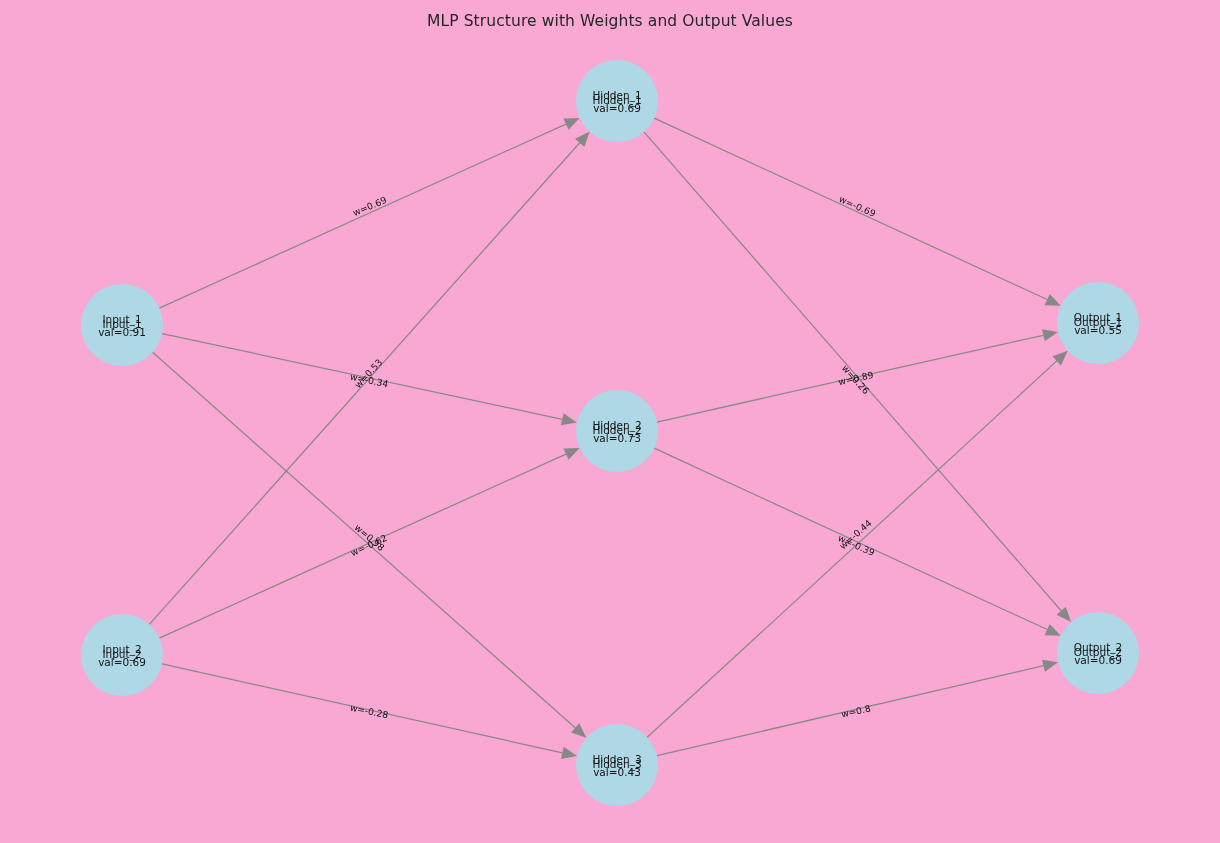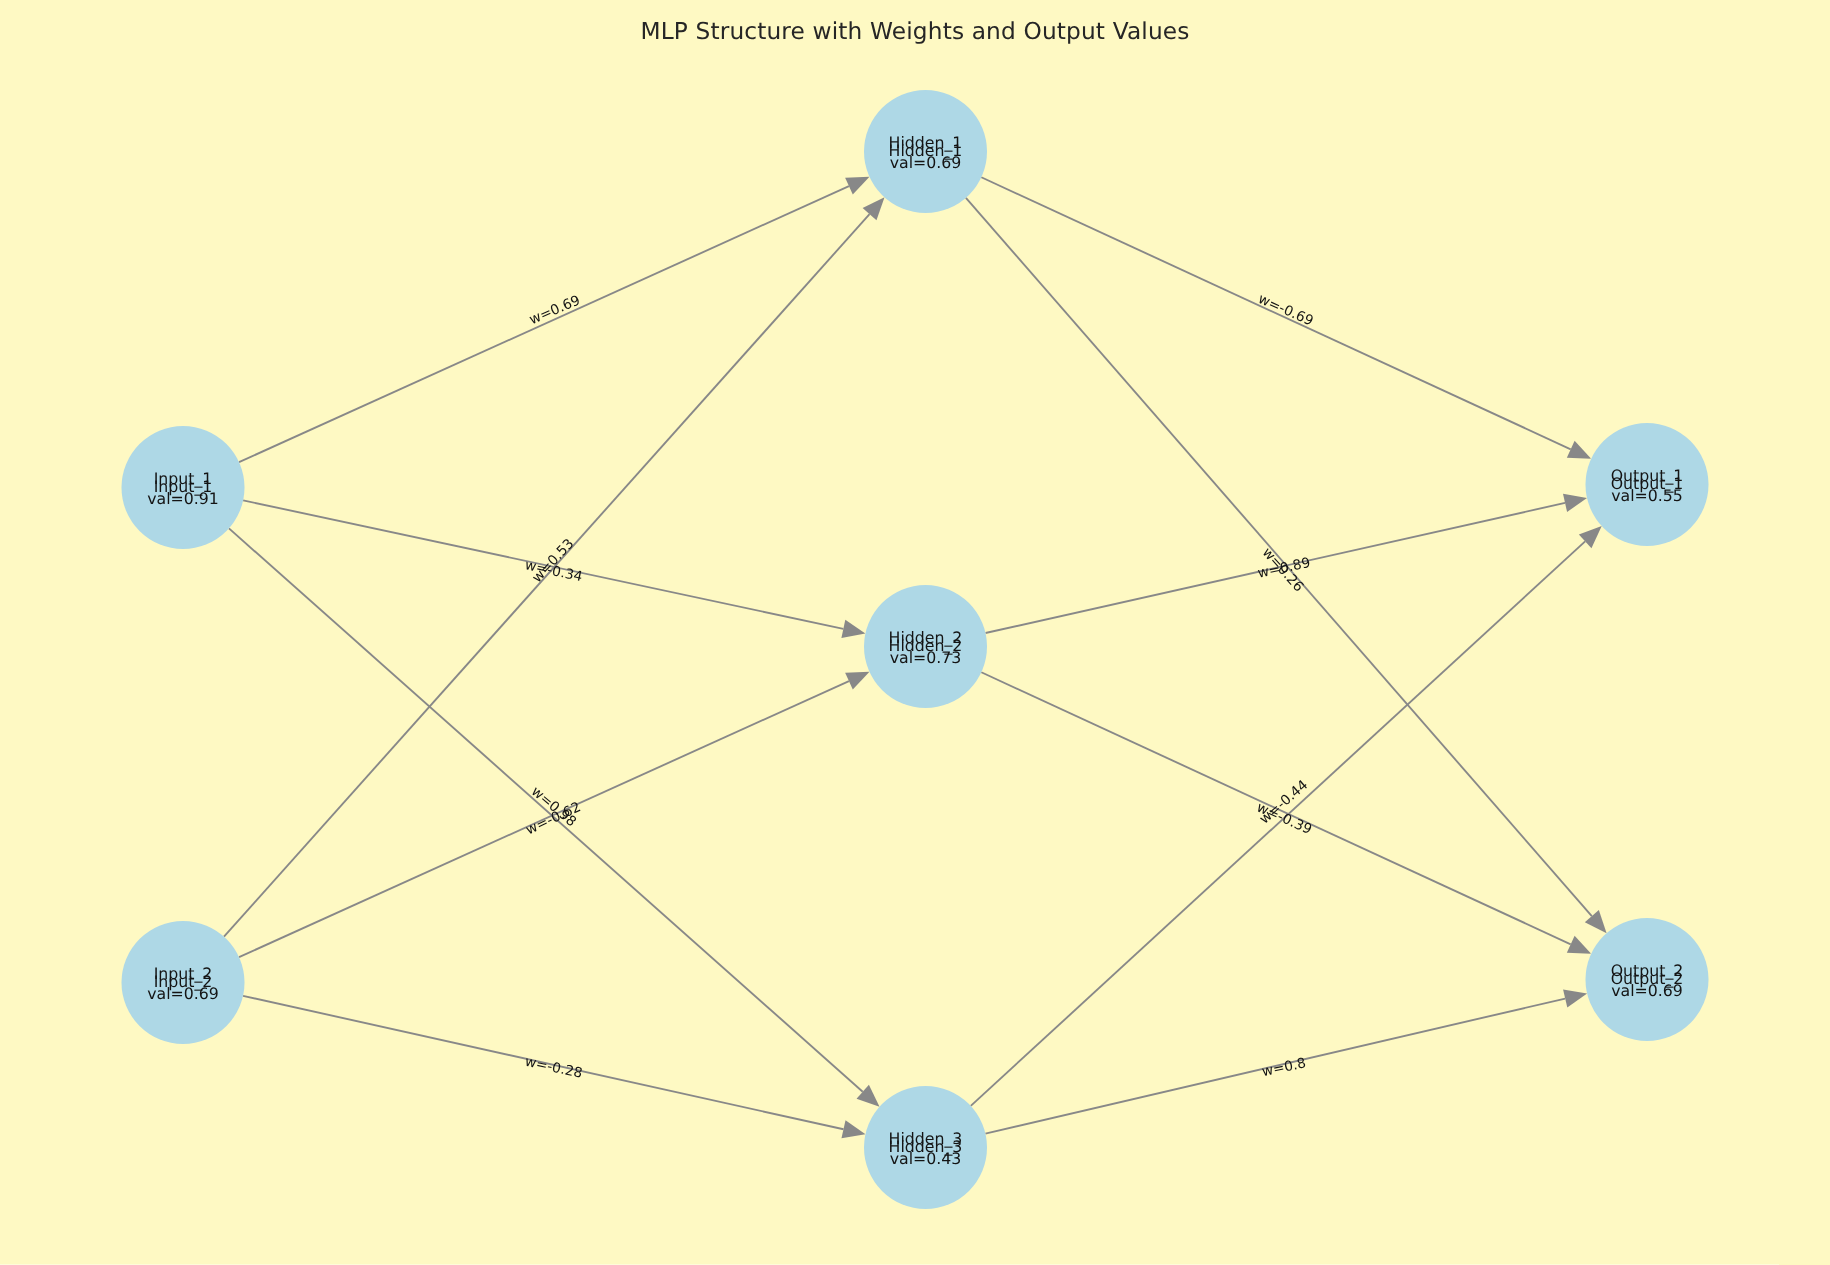--- a/index.html
+++ b/index.html
@@ -10,21 +10,21 @@
   body {
     width: 1220px;
     height: 843px;
     font-family: "DejaVu Sans", sans-serif;
     overflow: hidden;
   }
   #figure {
     position: relative;
     width: 1220px;
     height: 843px;
-    background: #fef9c3;
+    background: #f9a8d4;
   }
   #chart-title {
     position: absolute;
     top: 12px;
     left: 0;
     width: 1220px;
     text-align: center;
     font-size: 15.5px;
     color: #262626;
     font-family: "DejaVu Sans", sans-serif;

